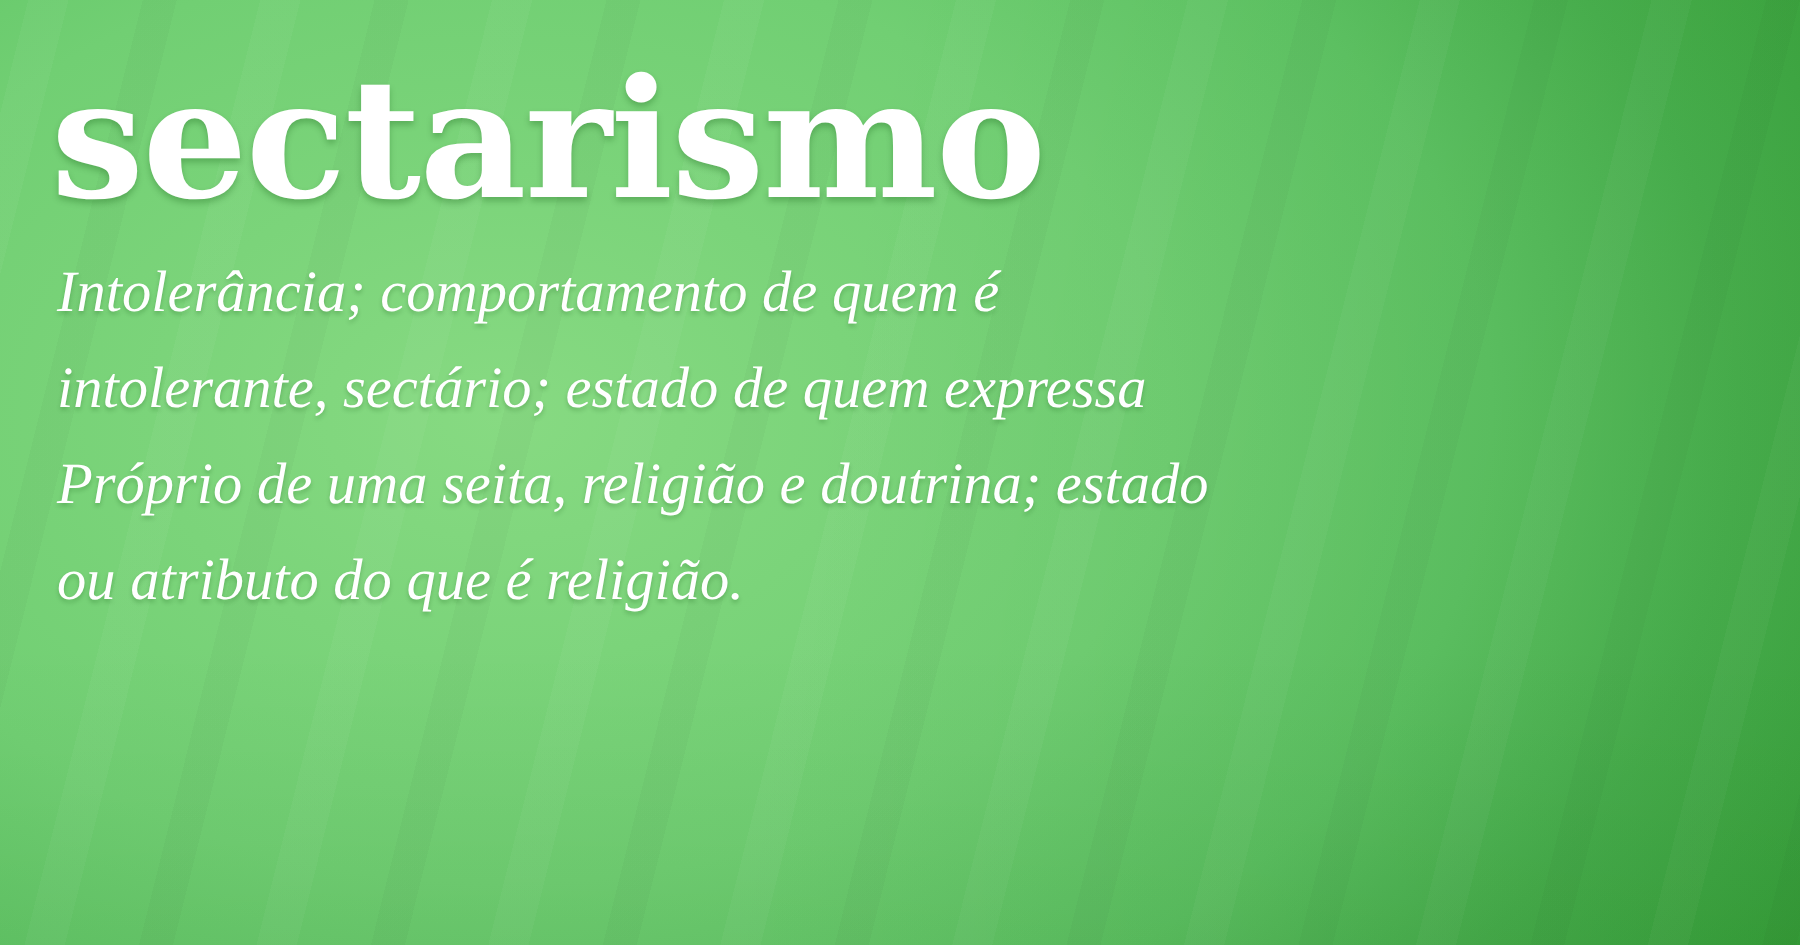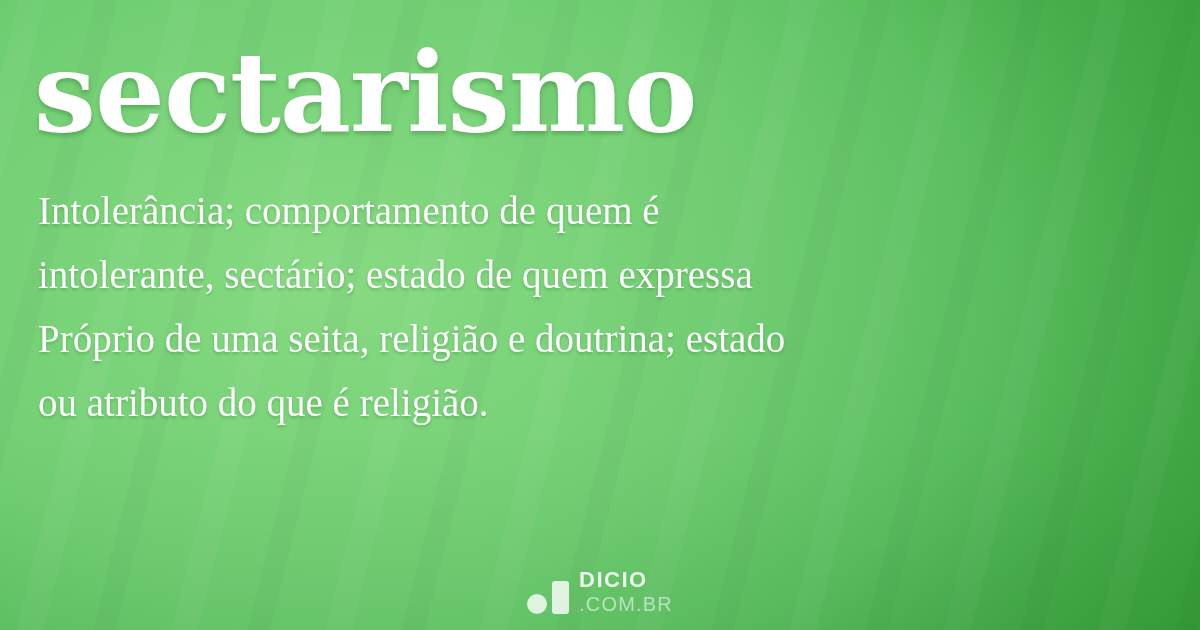--- a/index.html
+++ b/index.html
@@ -88,22 +88,23 @@
     line-height: 1.0;
     letter-spacing: -1px;
     color: #ffffff;
     text-shadow: 0 3px 4px rgba(0, 70, 0, 0.26);
     white-space: nowrap;
   }
 
   .definitions {
     position: absolute;
     left: 38px;
-    top: 180px;
+    top: 164px;
     right: 24px;
+    font-style: italic;
   }
 
   .definition {
     margin: 0 0 2px 0;
     color: #ffffff;
     font-family: "Liberation Serif", "DejaVu Serif", serif;
     font-weight: 400;
     font-size: 39px;
     line-height: 62px;
     text-shadow: 0 2px 3px rgba(0, 70, 0, 0.22);
@@ -173,25 +174,15 @@
 
     <h1 class="word-title">sectarismo</h1>
 
     <div class="definitions">
       <p class="definition">Intolerância; comportamento de quem é</p>
       <p class="definition">intolerante, sectário; estado de quem expressa</p>
       <p class="definition">Próprio de uma seita, religião e doutrina; estado</p>
       <p class="definition">ou atributo do que é religião.</p>
     </div>
 
-    <div id="logo">
-      <div class="logo-mark">
-        <span class="logo-dot"></span>
-        <span class="logo-bar"></span>
-      </div>
-      <div class="logo-type">
-        <span class="logo-name">DICIO</span>
-        <span class="logo-tld">.COM.BR</span>
-      </div>
-    </div>
 
   </div>
 </div>
 
 </body></html>

